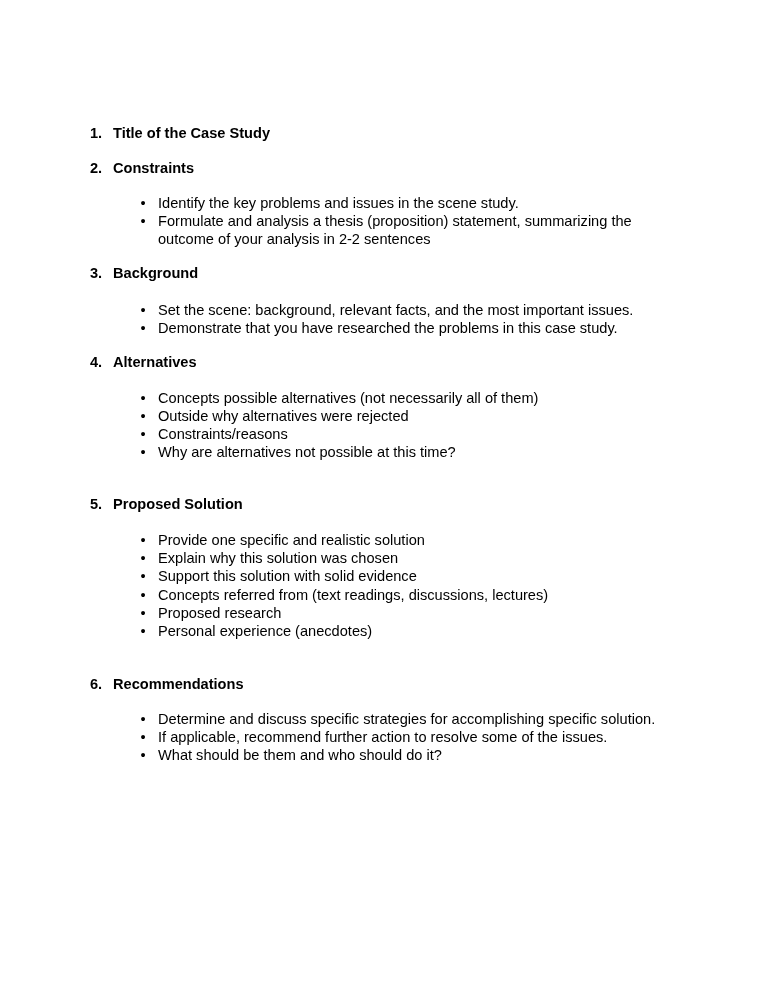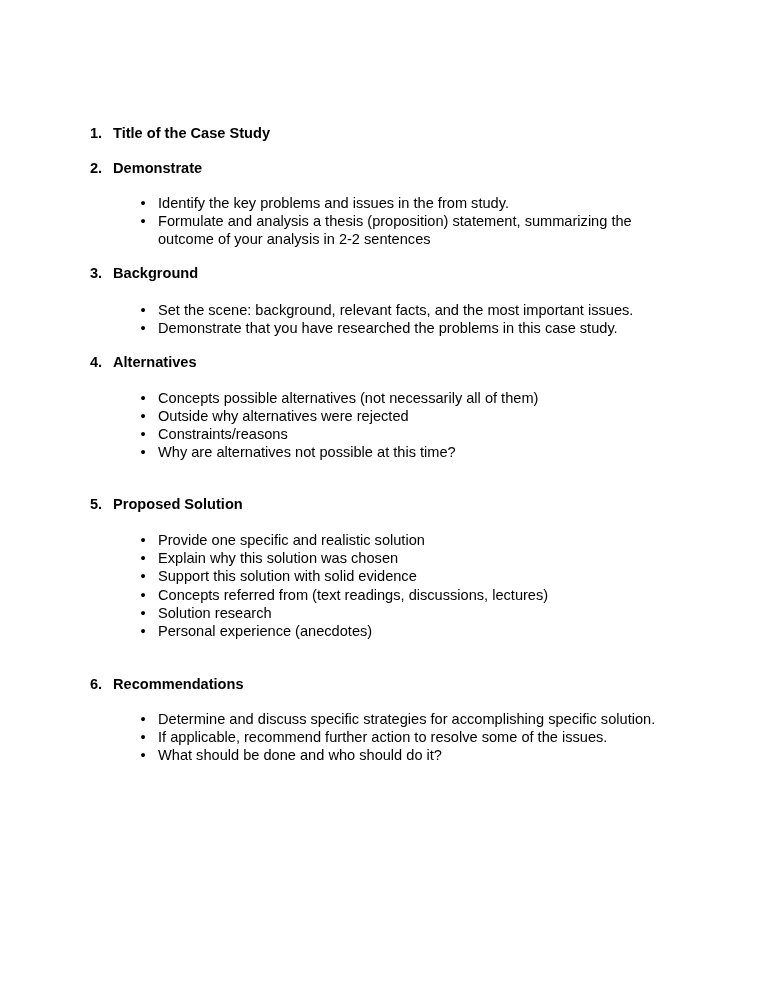--- a/index.html
+++ b/index.html
@@ -23,25 +23,25 @@
 </head>
 <body>
 
 <div class="page">
 
   <div class="heading" style="top:124px">
     <span class="num">1.</span><span>Title of the Case Study</span>
   </div>
 
   <div class="heading" style="top:159px">
-    <span class="num">2.</span><span>Demonstrate</span>
+    <span class="num">2.</span><span>Constraints</span>
   </div>
   <div class="bullet" style="top:194px">
     <span class="dot">•</span>
-    <span class="txt">Identify the key problems and issues in the from study.</span>
+    <span class="txt">Identify the key problems and issues in the scene study.</span>
   </div>
   <div class="bullet" style="top:212px">
     <span class="dot">•</span>
     <span class="txt">Formulate and analysis a thesis (proposition) statement, summarizing the</span>
   </div>
   <div class="bullet" style="top:230px">
     <span class="txt">outcome of your analysis in 2-2 sentences</span>
   </div>
 
   <div class="heading" style="top:264px">
@@ -90,36 +90,36 @@
   <div class="bullet" style="top:567px">
     <span class="dot">•</span>
     <span class="txt">Support this solution with solid evidence</span>
   </div>
   <div class="bullet" style="top:586px">
     <span class="dot">•</span>
     <span class="txt">Concepts referred from (text readings, discussions, lectures)</span>
   </div>
   <div class="bullet" style="top:604px">
     <span class="dot">•</span>
-    <span class="txt">Solution research</span>
+    <span class="txt">Proposed research</span>
   </div>
   <div class="bullet" style="top:622px">
     <span class="dot">•</span>
     <span class="txt">Personal experience (anecdotes)</span>
   </div>
 
   <div class="heading" style="top:675px">
     <span class="num">6.</span><span>Recommendations</span>
   </div>
   <div class="bullet" style="top:710px">
     <span class="dot">•</span>
     <span class="txt">Determine and discuss specific strategies for accomplishing specific solution.</span>
   </div>
   <div class="bullet" style="top:728px">
     <span class="dot">•</span>
     <span class="txt">If applicable, recommend further action to resolve some of the issues.</span>
   </div>
   <div class="bullet" style="top:746px">
     <span class="dot">•</span>
-    <span class="txt">What should be done and who should do it?</span>
+    <span class="txt">What should be them and who should do it?</span>
   </div>
 
 </div>
 
 </body></html>

